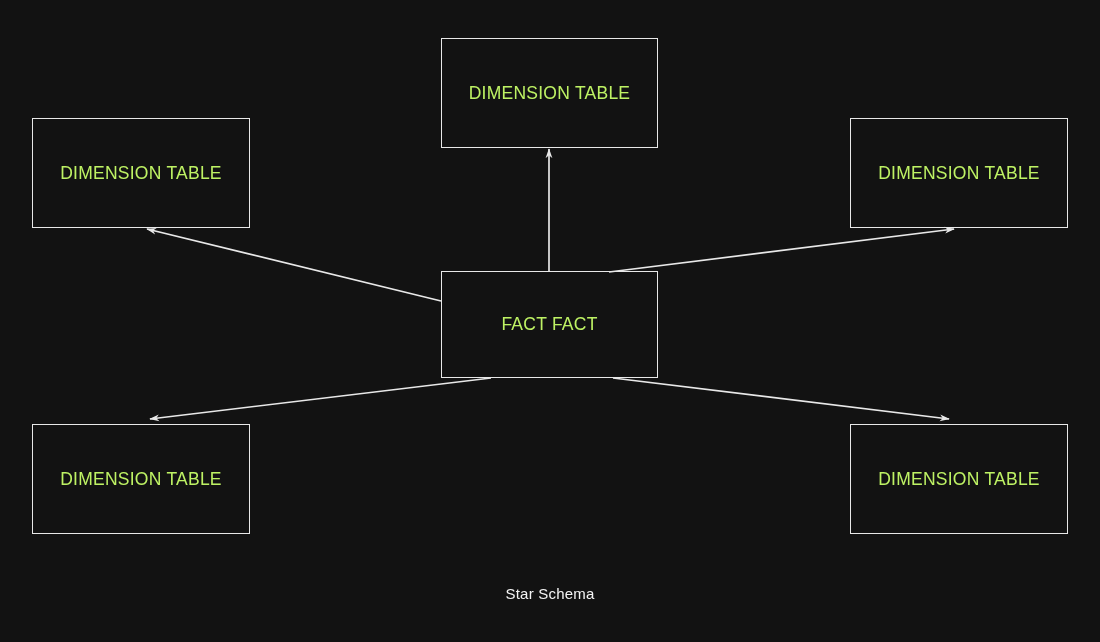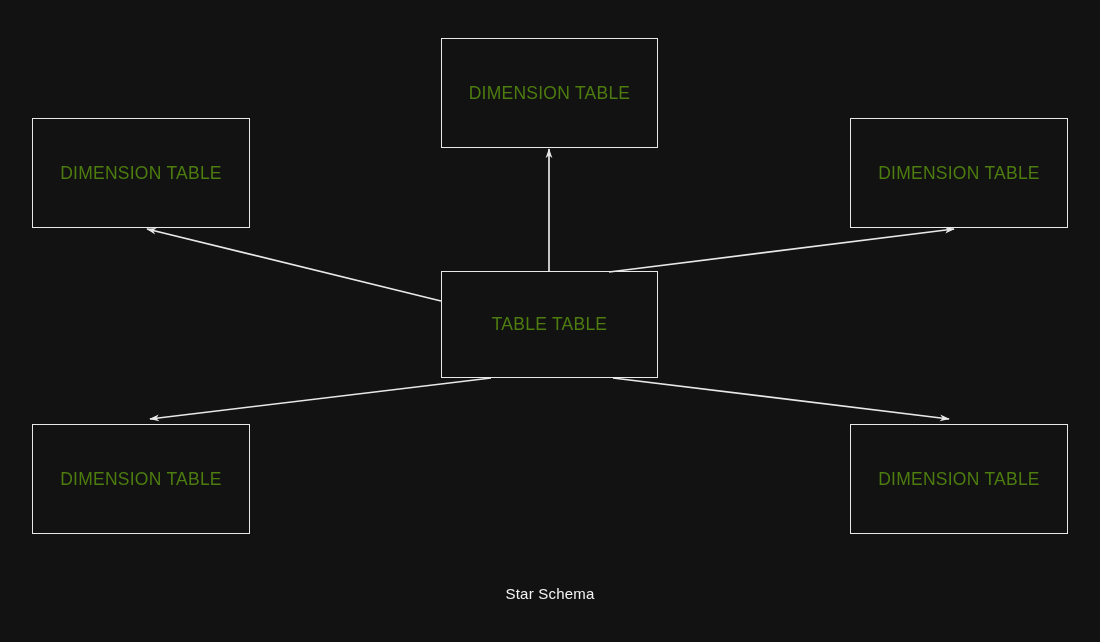--- a/index.html
+++ b/index.html
@@ -31,21 +31,21 @@
     background: transparent;
     display: flex;
     align-items: center;
     justify-content: center;
     color: #f2f2f2;
     font-size: 17.5px;
     letter-spacing: 0.25px;
     white-space: nowrap;
   }
   .node-label {
-    color: #4d7c0f;
+    color: #bef264;
     font-size: 17.5px;
     letter-spacing: 0.25px;
   }
   #caption {
     position: absolute;
     left: 0;
     top: 585px;
     width: 1100px;
     text-align: center;
     color: #f4f4f4;
@@ -79,21 +79,21 @@
 
   <div class="node" style="left:32px; top:118px; width:218px; height:110px;">
     <span class="node-label">DIMENSION TABLE</span>
   </div>
 
   <div class="node" style="left:850px; top:118px; width:218px; height:110px;">
     <span class="node-label">DIMENSION TABLE</span>
   </div>
 
   <div class="node" style="left:441px; top:271px; width:217px; height:107px;">
-    <span class="node-label">TABLE TABLE</span>
+    <span class="node-label">FACT FACT</span>
   </div>
 
   <div class="node" style="left:32px; top:424px; width:218px; height:110px;">
     <span class="node-label">DIMENSION TABLE</span>
   </div>
 
   <div class="node" style="left:850px; top:424px; width:218px; height:110px;">
     <span class="node-label">DIMENSION TABLE</span>
   </div>
 

